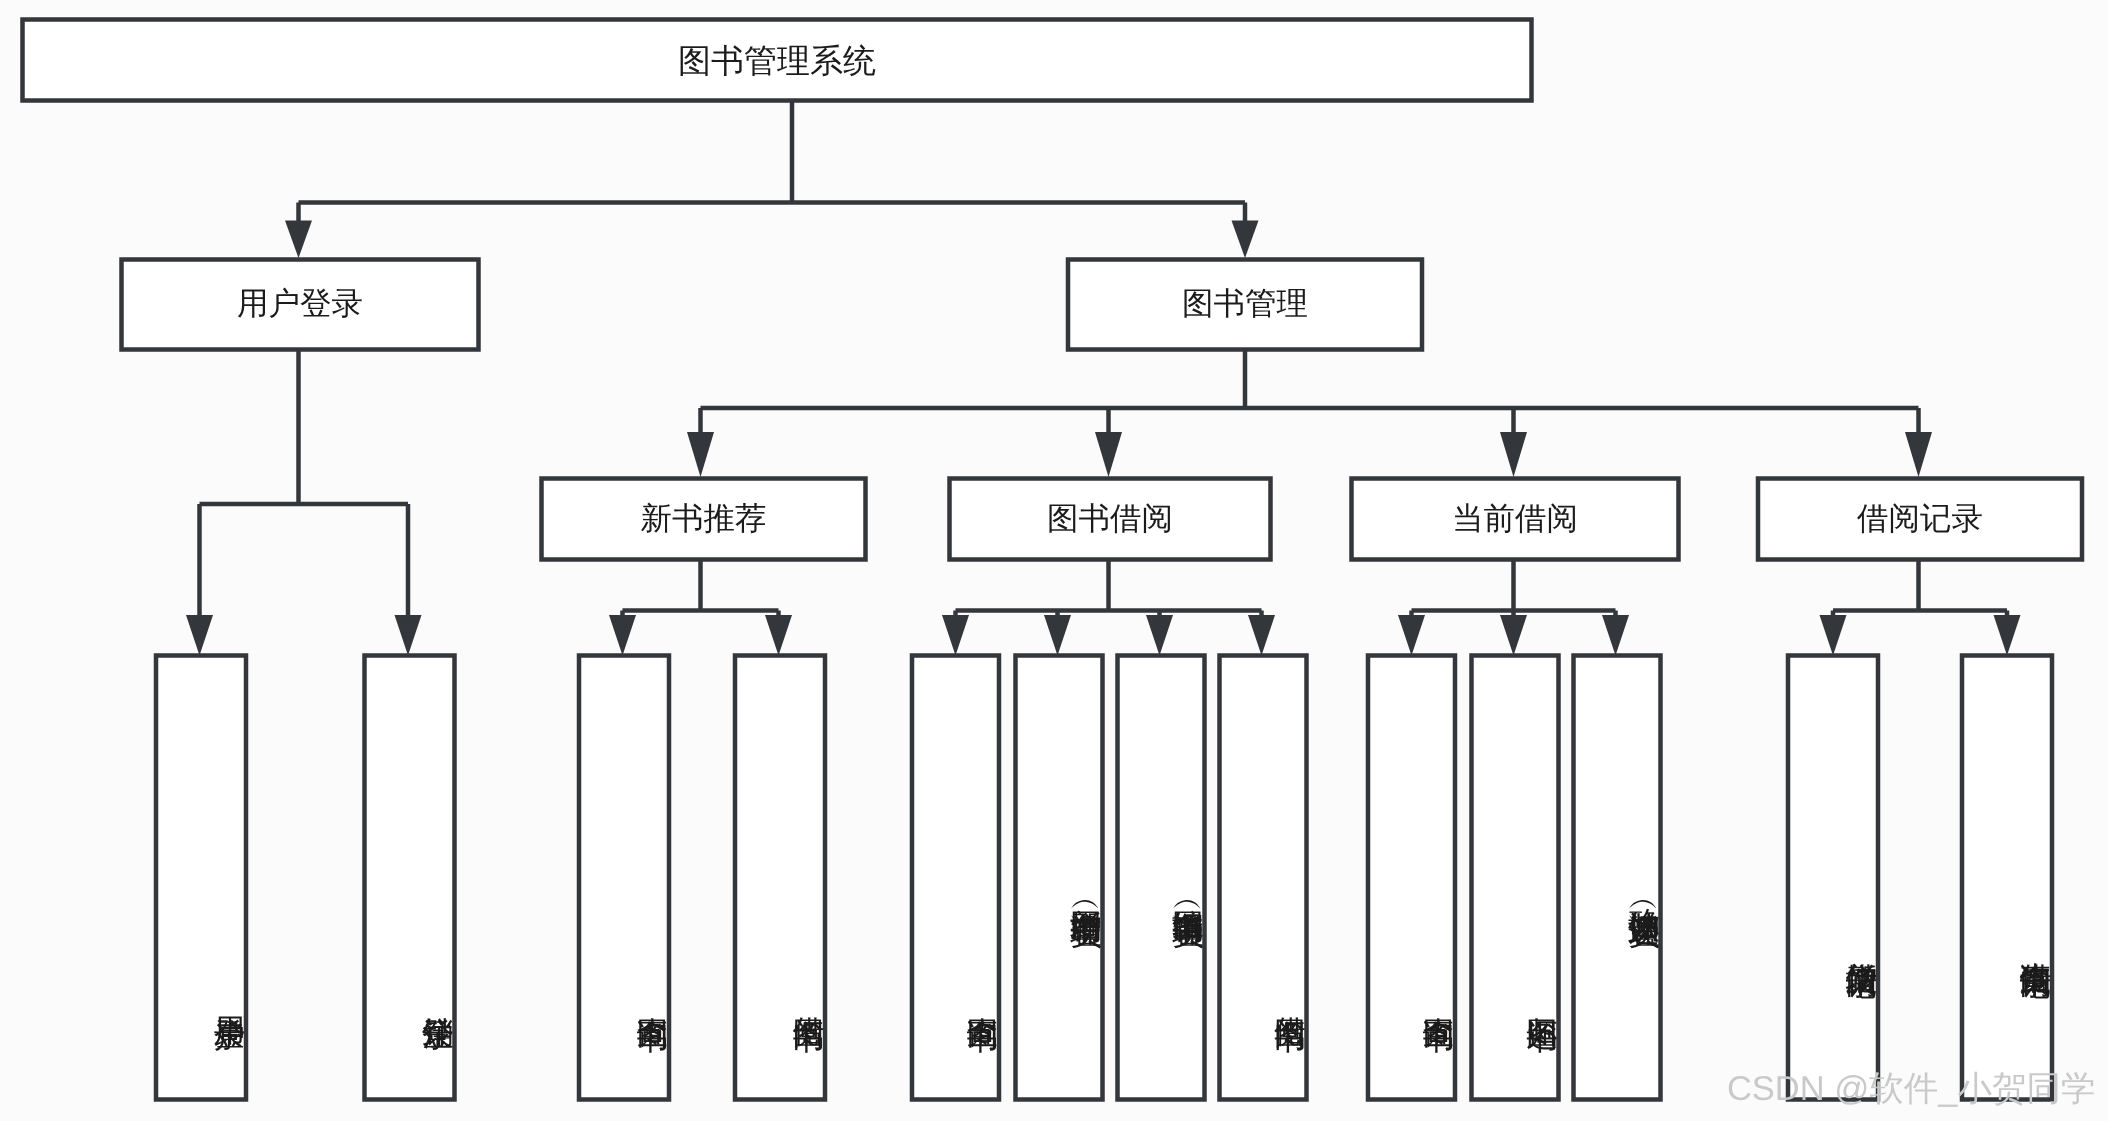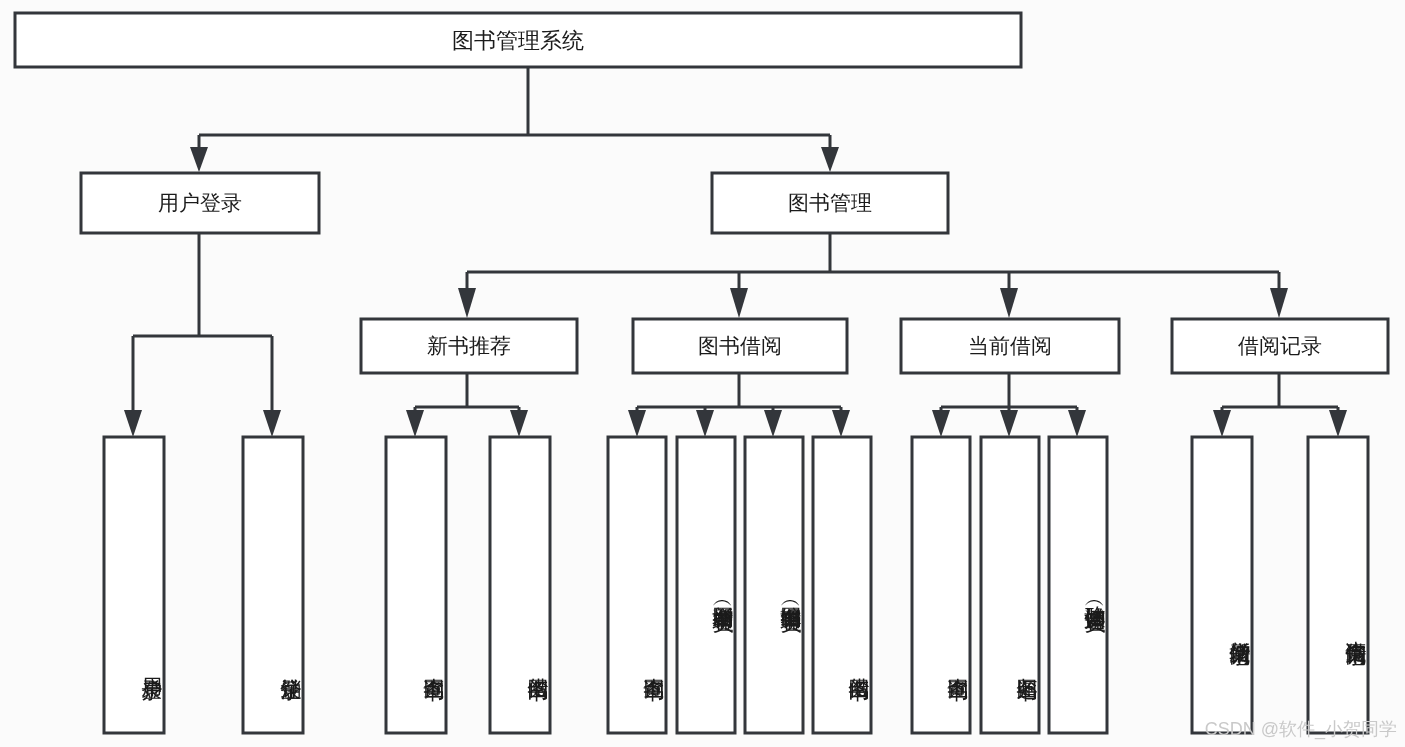--- a/index.html
+++ b/index.html
@@ -68,21 +68,21 @@
     justify-content: center;
     text-align: left;
     pointer-events: none;
     user-select: none;
   }
   .watermark {
     position: absolute;
     right: 8px;
     bottom: 6px;
     font-family: "Liberation Sans", "DejaVu Sans", sans-serif;
-    font-size: 18px;
+    font-size: 23px;
     color: #c9c9c9;
     white-space: nowrap;
     user-select: none;
   }
 </style>
 </head>
 <body>
 
 <div id="diagram-root">
 

